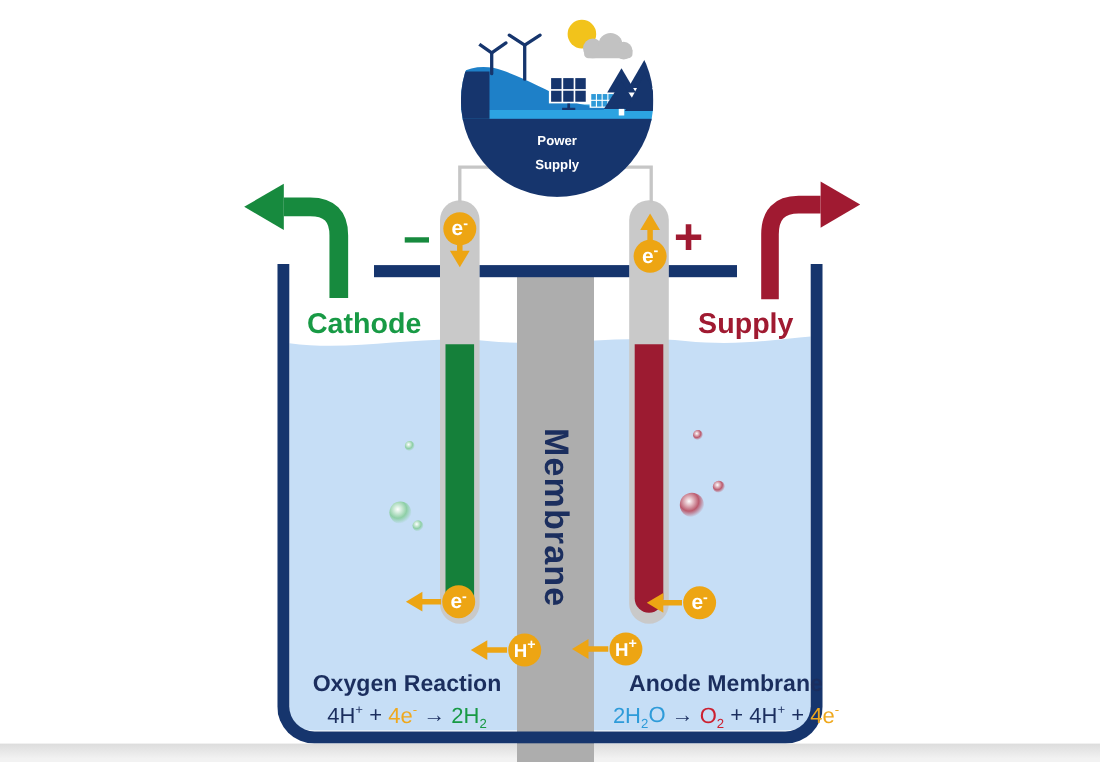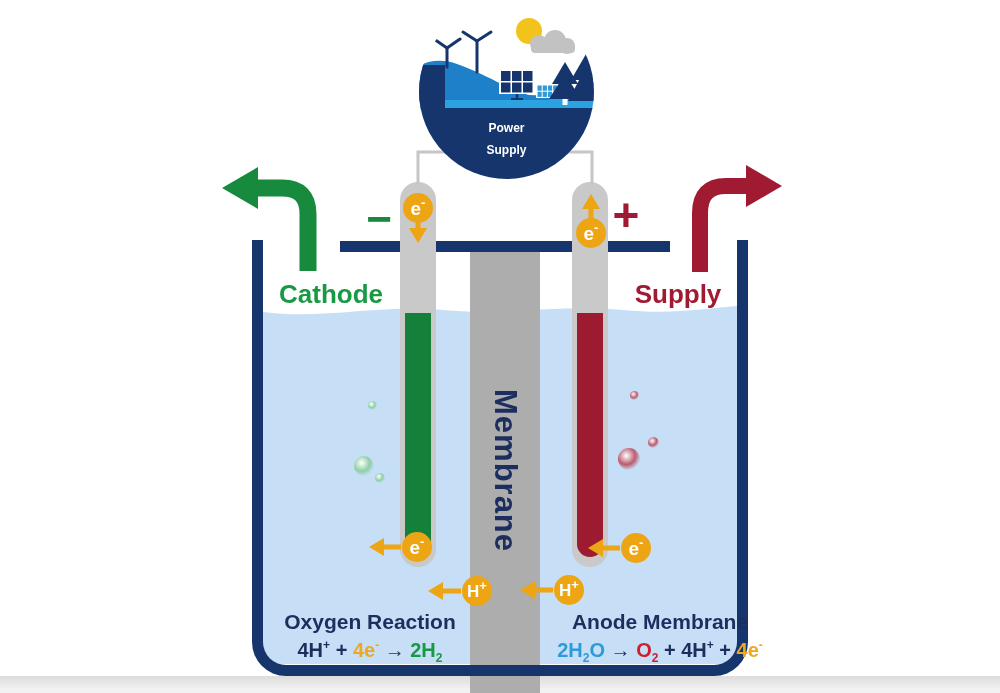--- a/index.html
+++ b/index.html
@@ -51,21 +51,21 @@
   
   .emblem{left:419px;top:4px;width:175px;height:175px;border-radius:50%;overflow:hidden;
     background:#fff;z-index:8;}
   .ps-line{position:absolute;left:0;right:0;text-align:center;color:#fff;
     font-weight:bold;font-size:12px;line-height:22px;}
 
   
   .gas-label{top:279px;width:140px;text-align:center;font-size:26px;font-weight:bold;z-index:9;}
   .terminal{width:50px;height:50px;text-align:center;font-weight:bold;z-index:9;}
   .rx-title{top:610px;text-align:center;font-size:21px;font-weight:bold;color:var(--navy-text);z-index:9;}
-  .rx-eq{top:638px;text-align:center;font-size:20px;font-weight:bold;color:var(--navy-text);z-index:9;white-space:nowrap;}
+  .rx-eq{top:638px;text-align:center;font-size:20px;font-weight:normal;color:var(--navy-text);z-index:9;white-space:nowrap;}
   .rx-eq sup{font-size:12px;}
   .rx-eq sub{font-size:12px;}
 </style>
 </head>
 <body>
 
 <div class="stage">
 
   <div class="abs bottom-shadow"></div>
 

